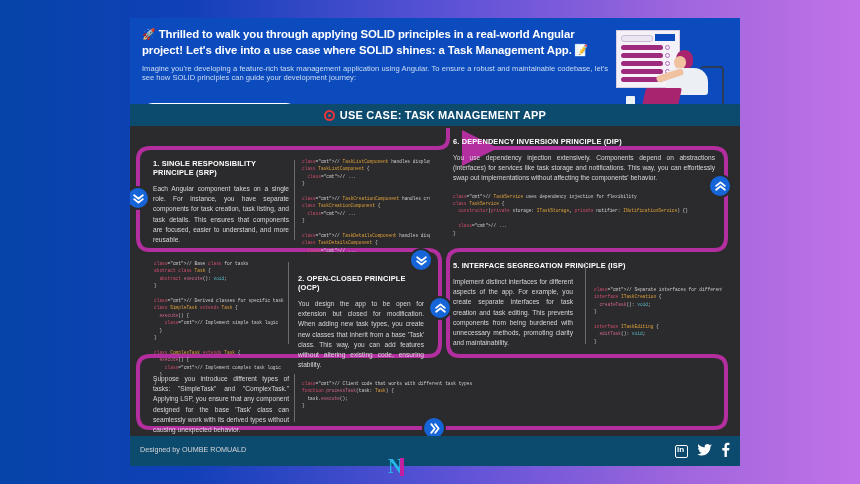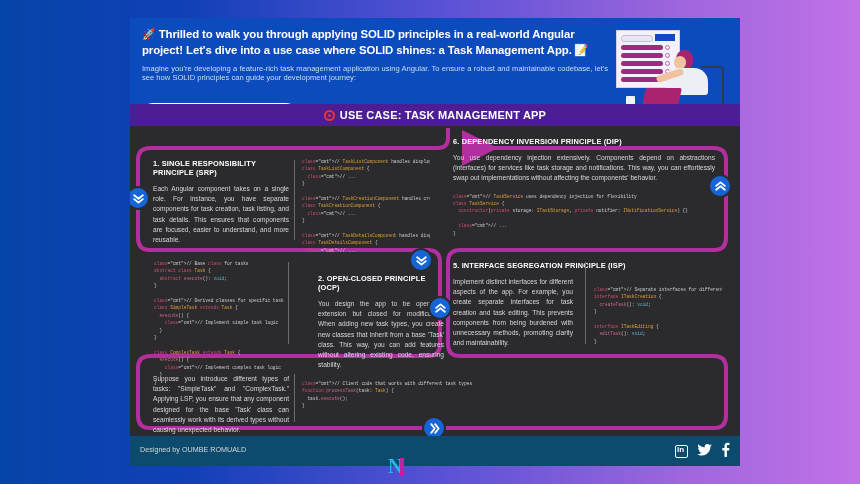--- a/index.html
+++ b/index.html
@@ -29,21 +29,21 @@
     position:absolute;left:12px;top:85px;width:155px;height:22px;
     background:#ffffff;border-radius:12px;
     display:flex;align-items:center;justify-content:center;
   }
   .name-pill span{color:#1a1a1a;font-size:10px;font-weight:bold;letter-spacing:.4px;}
   .pill-line{position:absolute;left:167px;top:95px;width:443px;height:2px;background:#2f6ad0;}
 
   
   .usecase{
     position:absolute;left:130px;top:104px;width:610px;height:22px;
-    background:#4c1d95;display:flex;align-items:center;justify-content:center;gap:5px;
+    background:#0c4a6e;display:flex;align-items:center;justify-content:center;gap:5px;
   }
   .usecase .txt{color:#fff;font-size:11px;font-weight:bold;letter-spacing:.2px;}
   .target-ico{
     width:11px;height:11px;border-radius:50%;border:2px solid #e8343a;
     box-sizing:border-box;display:block;position:relative;
   }
   .target-ico:after{
     content:"";position:absolute;left:2.5px;top:2.5px;width:3px;height:3px;
     border-radius:50%;background:#e8343a;
   }
@@ -206,21 +206,21 @@
     <span <span="" class="kw">class</span>="cmt"&gt;// Implement simple task logic
   }
 }
 
 <span class="kw">class</span> <span class="cls">ComplexTask</span> <span class="kw">extends</span> <span class="cls">Task</span> {
   <span class="fn">execute</span>() {
     <span <span="" class="kw">class</span>="cmt"&gt;// Implement complex task logic
   }
 }</div>
       <div class="vrule" style="left:146px"></div>
-      <div style="position:absolute;left:156px;top:22px;width:136px;padding-right:10px;box-sizing:border-box;margin-left:20px;">
+      <div style="position:absolute;left:156px;top:22px;width:136px;padding-right:10px;box-sizing:border-box;">
         <div class="b-title">2. OPEN-CLOSED PRINCIPLE (OCP)</div>
         <div class="b-text">You design the app to be open for extension but closed for modification. When adding new task types, you create new classes that inherit from a base 'Task' class. This way, you can add features without altering existing code, ensuring stability.</div>
       </div>
     </div>
 
     <div class="box" style="left:312px;top:126px;width:284px;height:102px;">
       <div class="box-inner">
         <div class="b-title">5. INTERFACE SEGREGATION PRINCIPLE (ISP)</div>
         <div class="b-text" style="width:120px">Implement distinct interfaces for different aspects of the app. For example, you create separate interfaces for task creation and task editing. This prevents components from being burdened with unnecessary methods, promoting clarity and maintainability.</div>
       </div>

